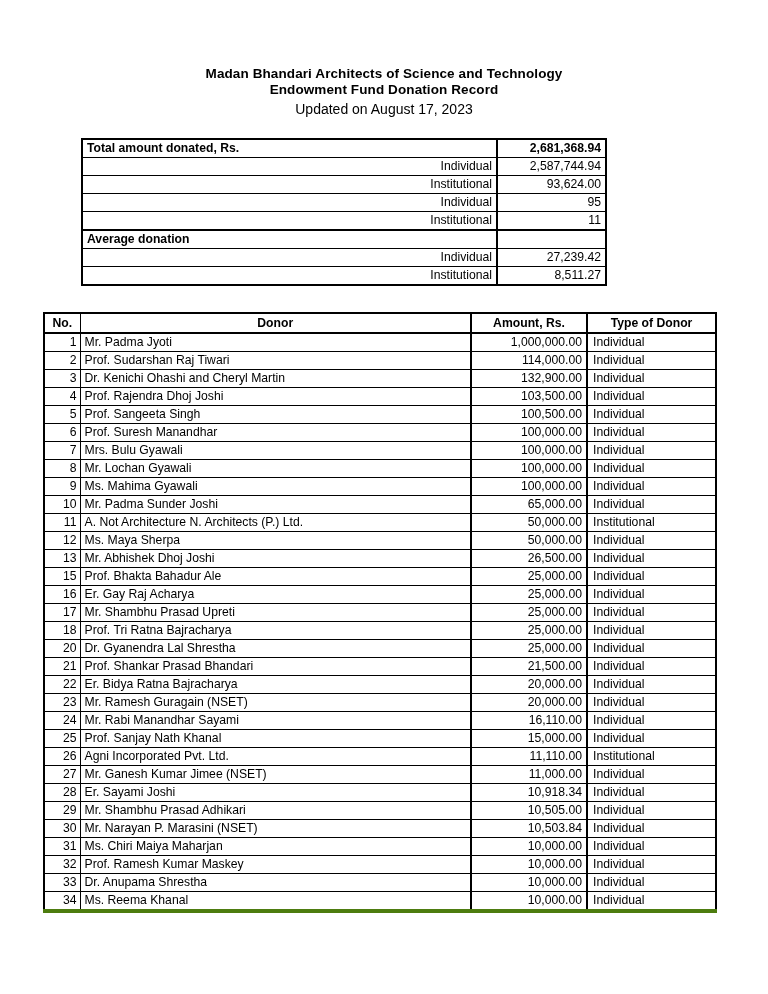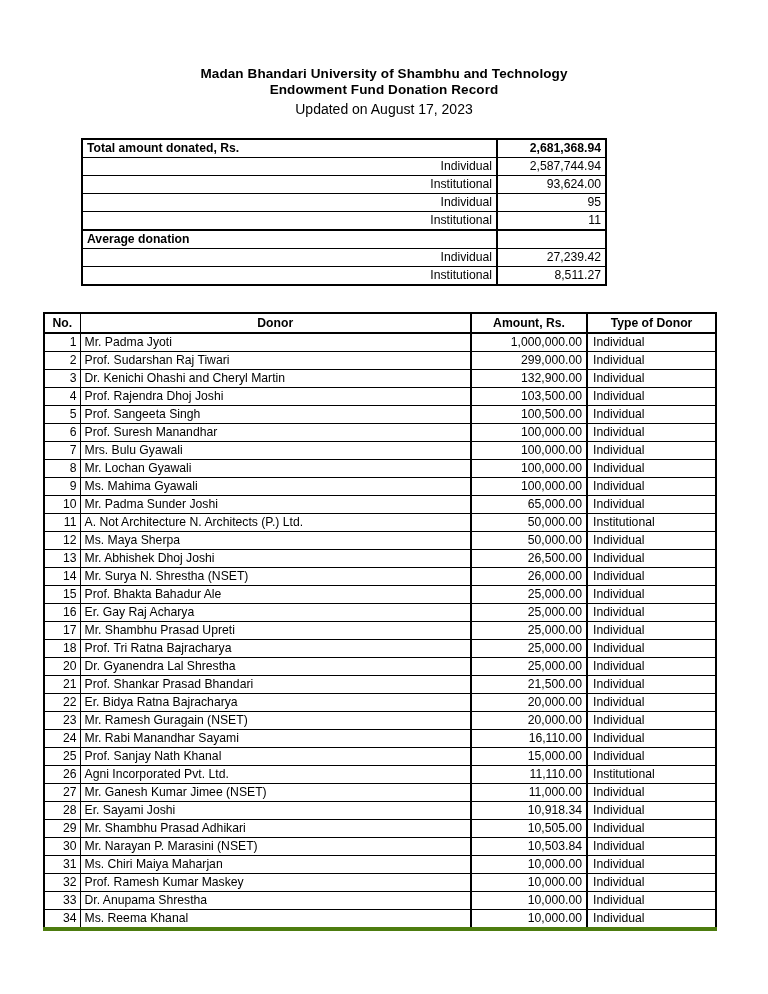--- a/index.html
+++ b/index.html
@@ -159,21 +159,21 @@
   table.donors tbody tr.last td {
     border-bottom: 4px solid #4d7c0f;
   }
 </style>
 </head>
 <body>
 
 <div class="page">
 
   <div class="titleblock">
-    <div class="title-line1">Madan Bhandari University of Shambhu and Technology</div>
+    <div class="title-line1">Madan Bhandari Architects of Science and Technology</div>
     <div class="title-line2">Endowment Fund Donation Record</div>
     <div class="title-line3">Updated on August 17, 2023</div>
   </div>
 
   <div class="summary-wrap">
     <table class="summary">
       <tbody id="summary-body">
           <tr class="section first">
             <td class="lbl edge-l">Total amount donated, Rs.</td>
             <td class="val edge-r">2,681,368.94</td>
@@ -229,21 +229,21 @@
       <tbody id="donor-body">
           <tr>
             <td class="no">1</td>
             <td class="donor">Mr. Padma Jyoti</td>
             <td class="amt">1,000,000.00</td>
             <td class="type">Individual</td>
           </tr>
           <tr>
             <td class="no">2</td>
             <td class="donor">Prof. Sudarshan Raj Tiwari</td>
-            <td class="amt">299,000.00</td>
+            <td class="amt">114,000.00</td>
             <td class="type">Individual</td>
           </tr>
           <tr>
             <td class="no">3</td>
             <td class="donor">Dr. Kenichi Ohashi and Cheryl Martin</td>
             <td class="amt">132,900.00</td>
             <td class="type">Individual</td>
           </tr>
           <tr>
             <td class="no">4</td>
@@ -299,26 +299,20 @@
             <td class="amt">50,000.00</td>
             <td class="type">Individual</td>
           </tr>
           <tr>
             <td class="no">13</td>
             <td class="donor">Mr. Abhishek Dhoj Joshi</td>
             <td class="amt">26,500.00</td>
             <td class="type">Individual</td>
           </tr>
           <tr>
-            <td class="no">14</td>
-            <td class="donor">Mr. Surya N. Shrestha (NSET)</td>
-            <td class="amt">26,000.00</td>
-            <td class="type">Individual</td>
-          </tr>
-          <tr>
             <td class="no">15</td>
             <td class="donor">Prof. Bhakta Bahadur Ale</td>
             <td class="amt">25,000.00</td>
             <td class="type">Individual</td>
           </tr>
           <tr>
             <td class="no">16</td>
             <td class="donor">Er. Gay Raj Acharya</td>
             <td class="amt">25,000.00</td>
             <td class="type">Individual</td>

